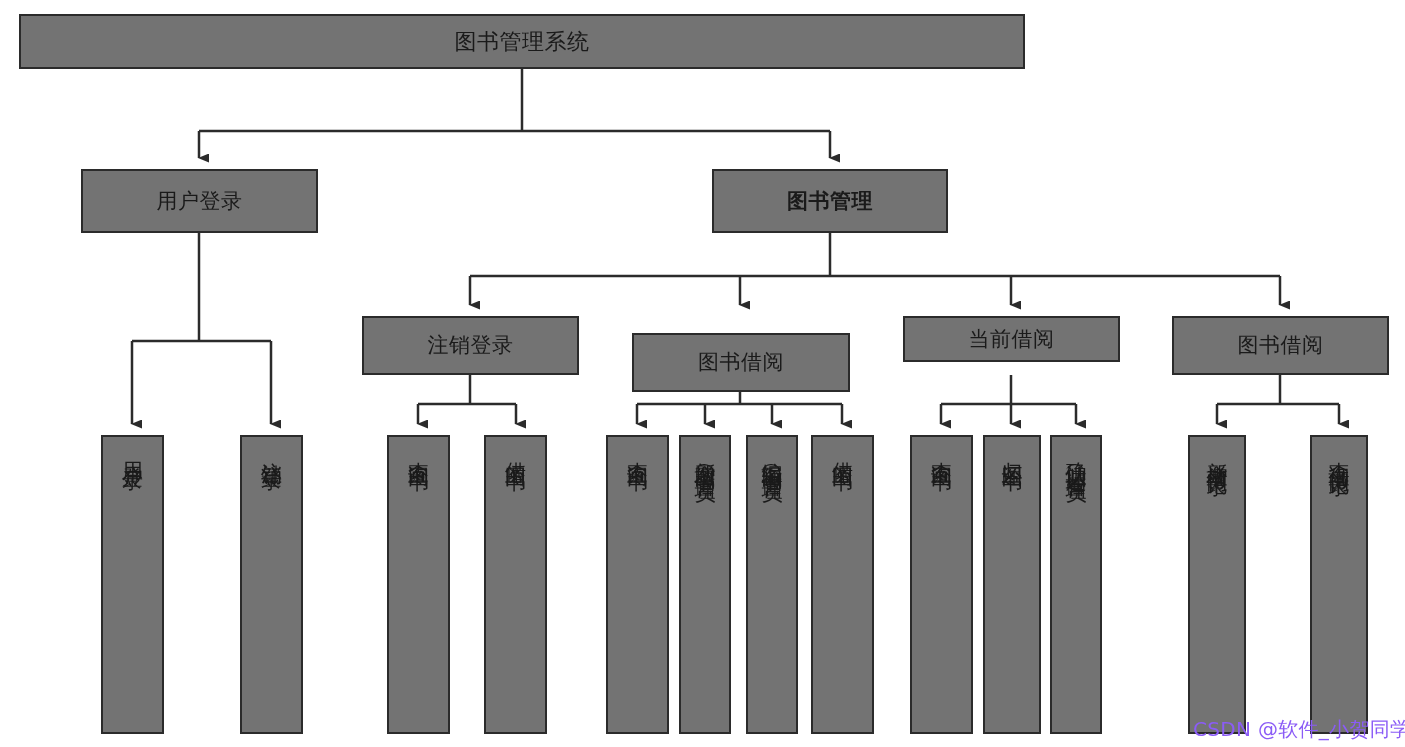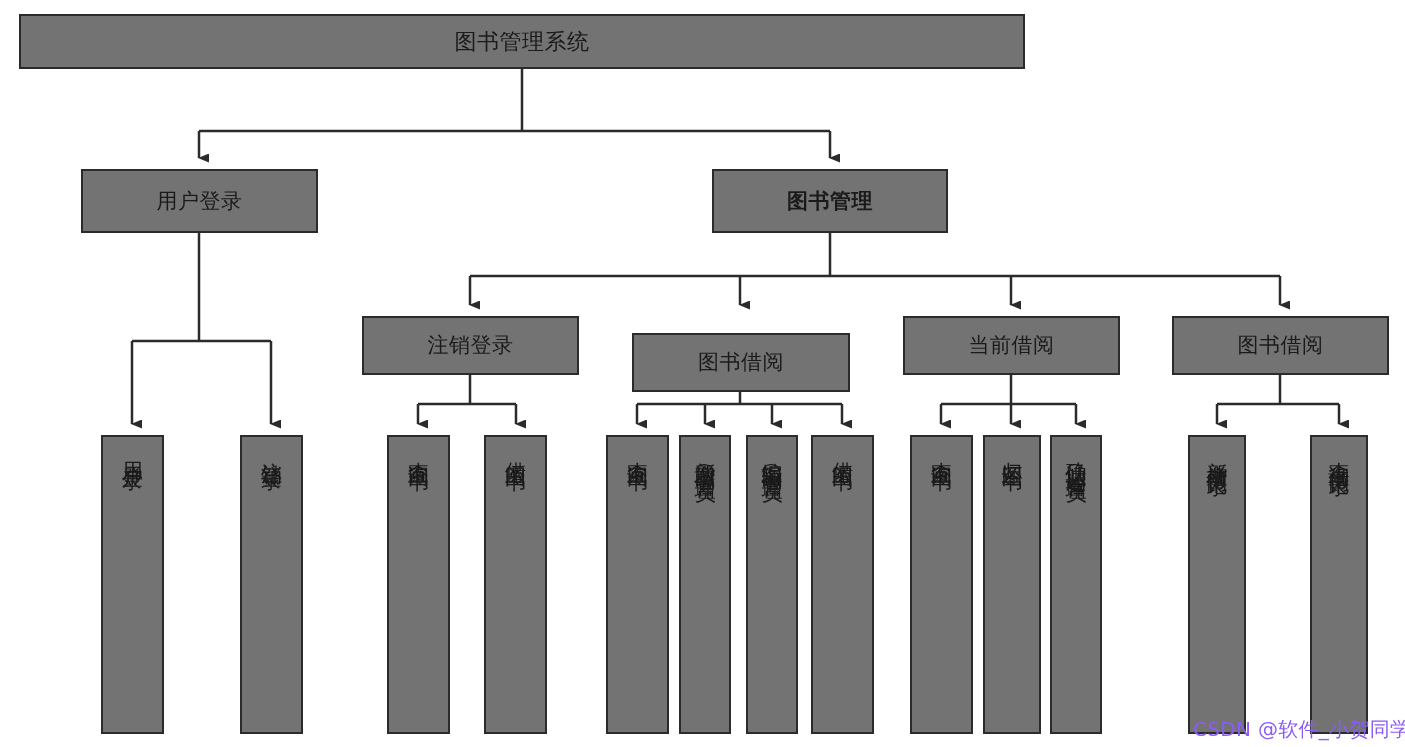--- a/index.html
+++ b/index.html
@@ -133,21 +133,21 @@
   <div class="node" style="left:712px; top:169px; width:236px; height:64px;font-weight:bold;">
     <span class="node-label">图书管理</span>
   </div>
 
   <div class="node" style="left:362px; top:316px; width:217px; height:59px;">
     <span class="node-label">注销登录</span>
   </div>
   <div class="node" style="left:632px; top:316px; width:218px; height:59px;margin-top:17px;">
     <span class="node-label">图书借阅</span>
   </div>
-  <div class="node" style="left:903px; top:316px; width:217px; height:59px;">
+  <div class="node" style="left:903px; top:316px; width:217px; height:46px;">
     <span class="node-label">当前借阅</span>
   </div>
   <div class="node" style="left:1172px; top:316px; width:217px; height:59px;">
     <span class="node-label">图书借阅</span>
   </div>
 
   <div class="node leaf" style="left:101px; top:435px; width:63px; height:299px;">
     <span class="node-label">用户登录</span>
   </div>
   <div class="node leaf" style="left:240px; top:435px; width:63px; height:299px;">

